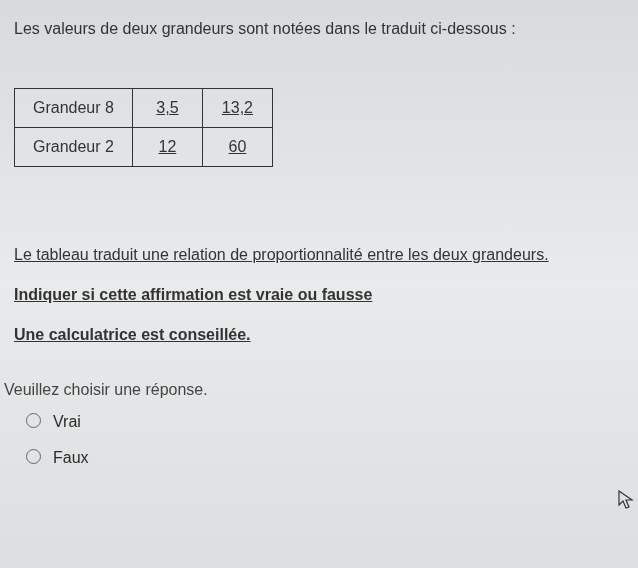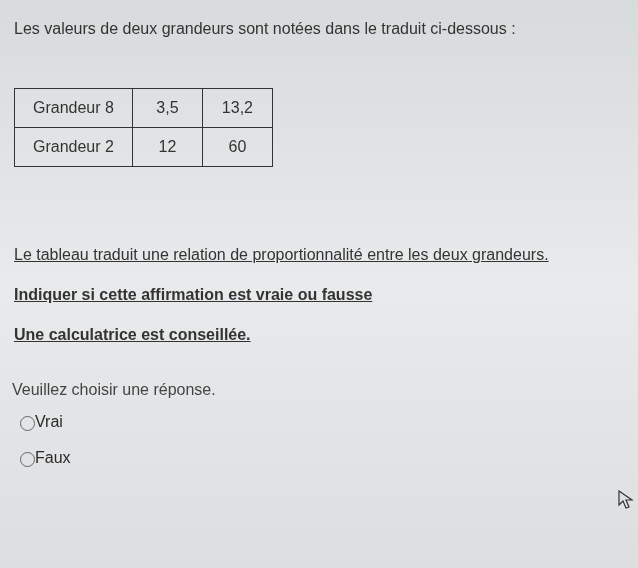--- a/index.html
+++ b/index.html
@@ -34,47 +34,49 @@
       text-align: center;
       color: #333;
       background: rgba(255,255,255,0.05);
     }
     table.data-table td.label {
       text-align: left;
       min-width: 110px;
     }
     table.data-table td.val {
       min-width: 70px;
+      text-decoration: underline;
     }
     .stmt {
       font-size: 16px;
       color: #333;
       margin-bottom: 16px;
       line-height: 1.5;
       text-decoration: underline;
     }
     .stmt.bold {
       font-weight: bold;
     }
     .answer-section {
       margin-top: 34px;
       margin-left: -14px;
       padding-left: 0;
     }
     .answer-prompt {
       font-size: 16px;
       color: #444;
       margin-bottom: 14px;
-      padding-left: 12px;
+      padding-left: 4px;
     }
     .option {
       display: flex;
-      align-items: flex-end;
+      align-items: flex-start;
+      gap: 12px;
       margin-bottom: 18px;
-      padding-left: 20px;
+      padding-left: 26px;
       cursor: pointer;
     }
     .radio {
       width: 15px;
       height: 15px;
       border: 1.5px solid #666;
       border-radius: 50%;
       flex-shrink: 0;
       background: transparent;
     }

